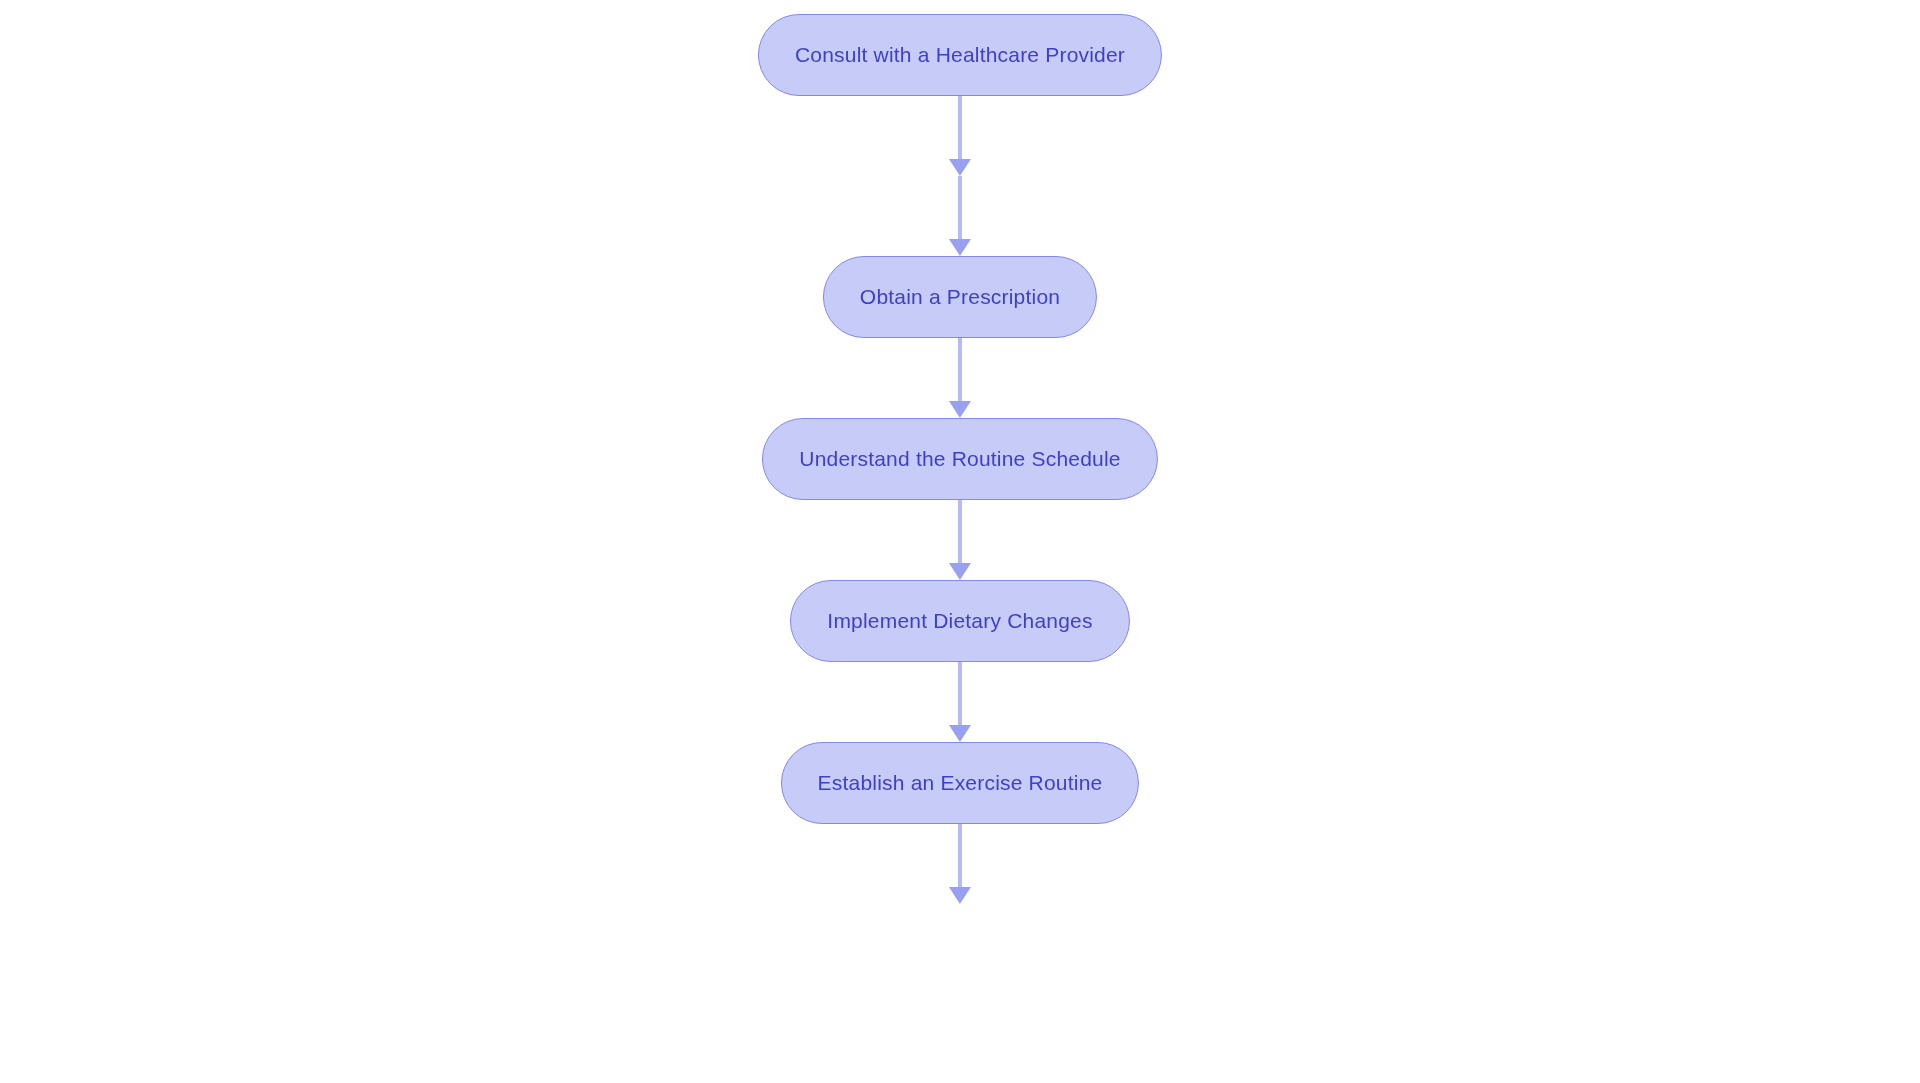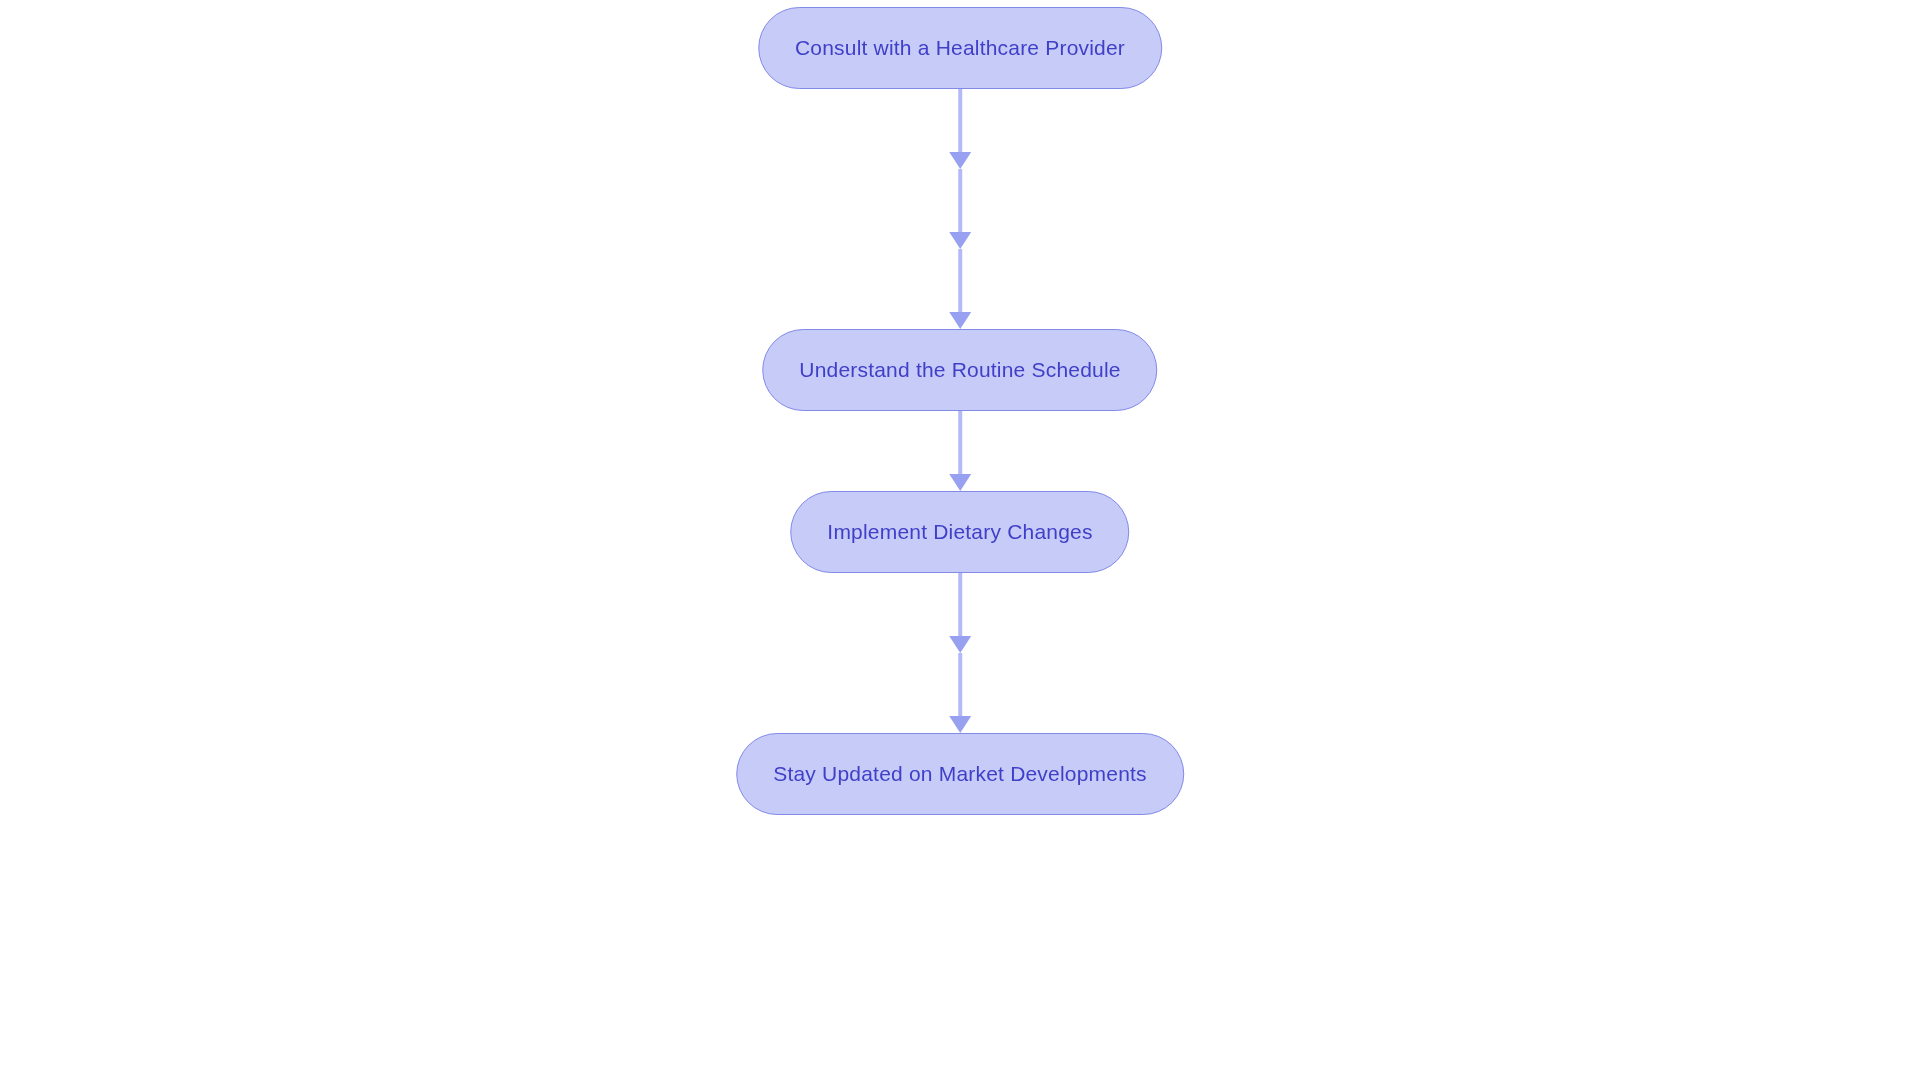--- a/index.html
+++ b/index.html
@@ -13,21 +13,21 @@
   }
   .canvas {
     position: relative;
     width: 1920px;
     height: 1083px;
     background: var(--bg, #ffffff);
   }
   .flow-column {
     position: absolute;
     left: 50%;
-    top: 7px;
+    top: 14px;
     transform: translateX(-50%);
     display: flex;
     flex-direction: column;
     align-items: center;
   }
   .node {
     box-sizing: border-box;
     height: 82px;
     min-width: 260px;
     padding: 0 36px;
@@ -83,20 +83,23 @@
     <div class="arrow-line"></div>
     <div class="arrow-head"></div>
   </div>
 
 
   <div class="connector">
     <div class="arrow-line"></div>
     <div class="arrow-head"></div>
   </div>
 
+  <div class="node">
+    <span class="node-label">Obtain a Prescription</span>
+  </div>
 
   <div class="connector">
     <div class="arrow-line"></div>
     <div class="arrow-head"></div>
   </div>
 
   <div class="node">
     <span class="node-label">Understand the Routine Schedule</span>
   </div>
 
@@ -107,23 +110,23 @@
 
   <div class="node">
     <span class="node-label">Implement Dietary Changes</span>
   </div>
 
   <div class="connector">
     <div class="arrow-line"></div>
     <div class="arrow-head"></div>
   </div>
 
+  <div class="node">
+    <span class="node-label">Establish an Exercise Routine</span>
+  </div>
 
   <div class="connector">
     <div class="arrow-line"></div>
     <div class="arrow-head"></div>
   </div>
 
-  <div class="node">
-    <span class="node-label">Stay Updated on Market Developments</span>
-  </div>
 </div>
 </div>
 
 </body></html>

